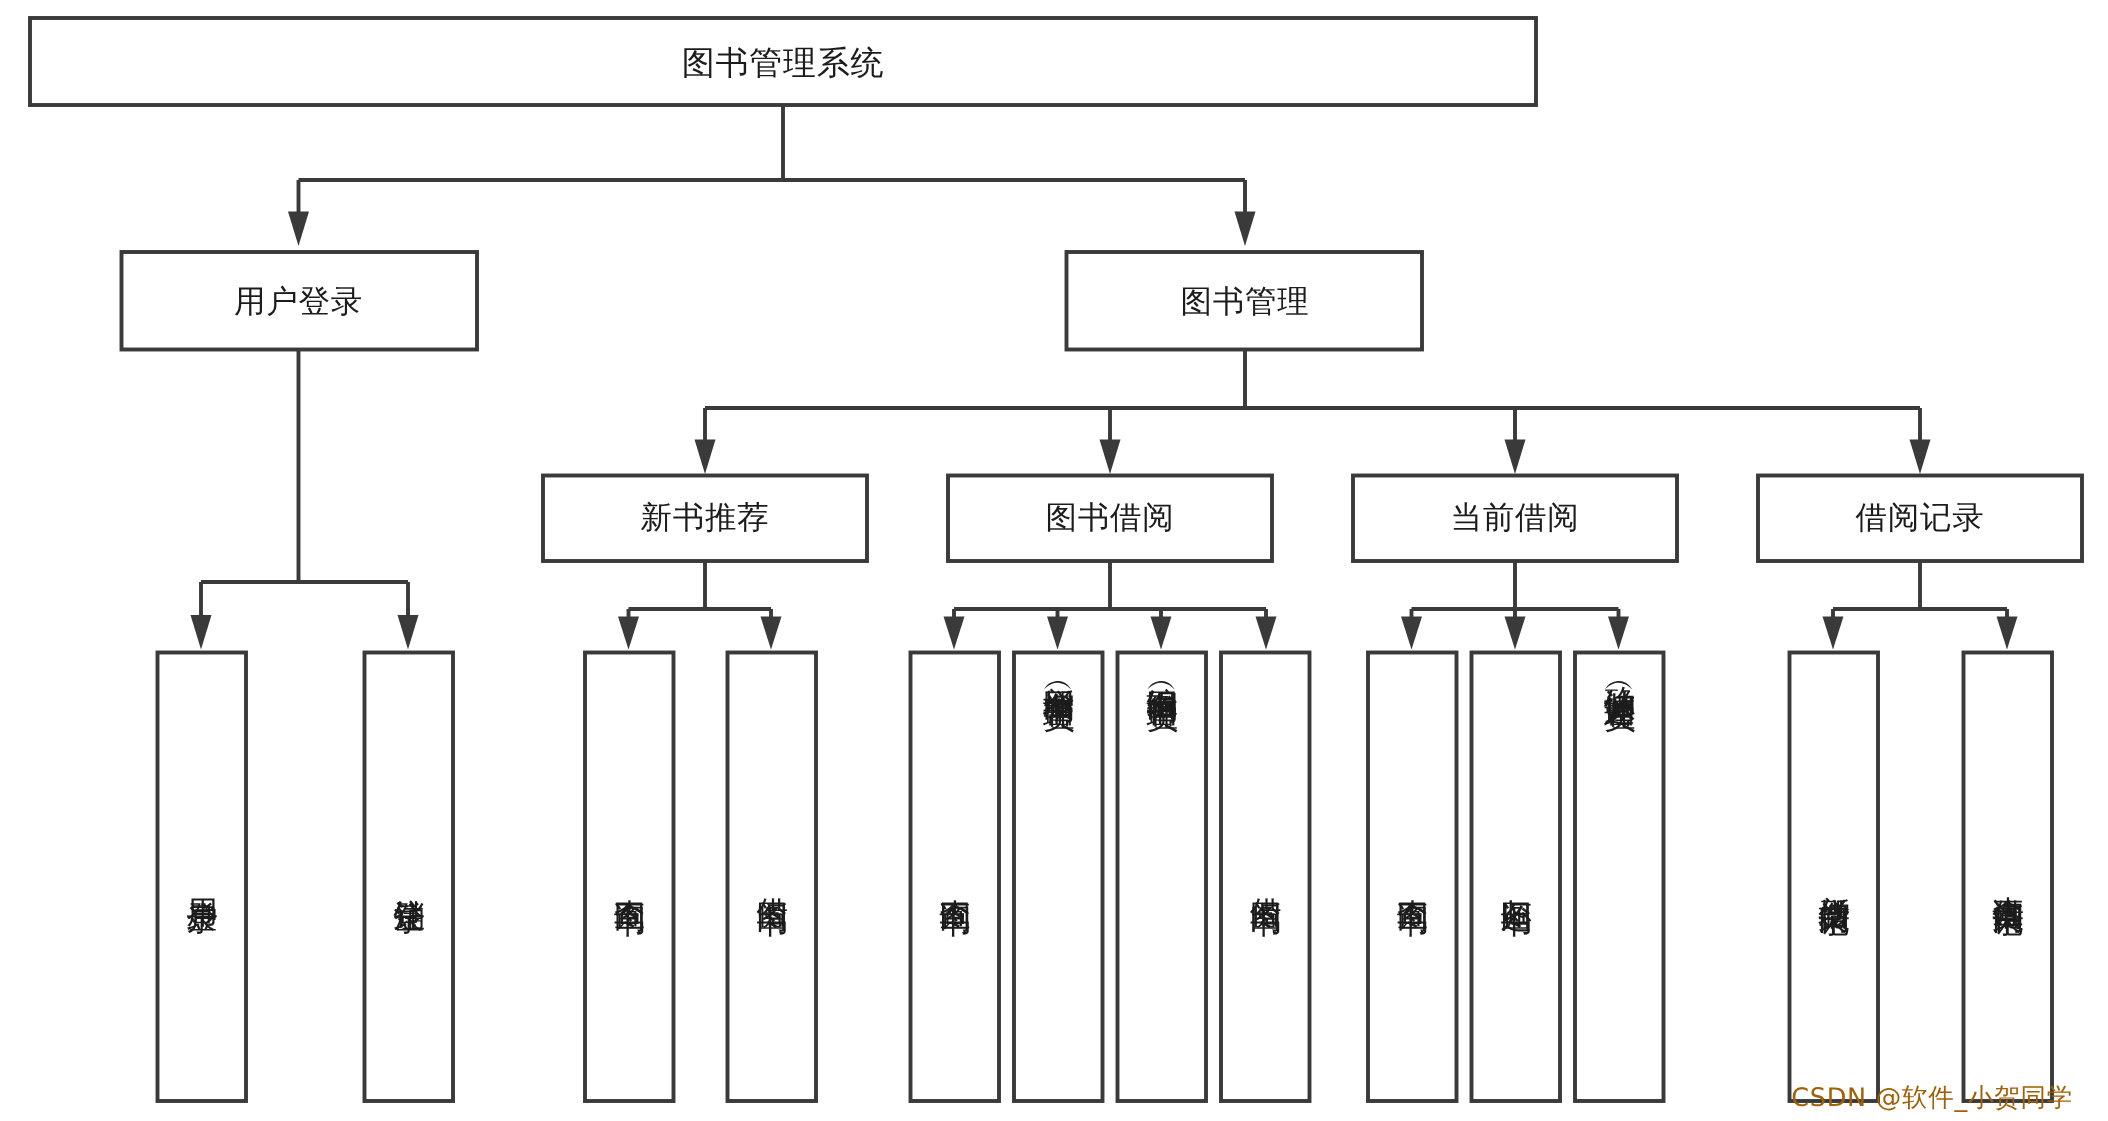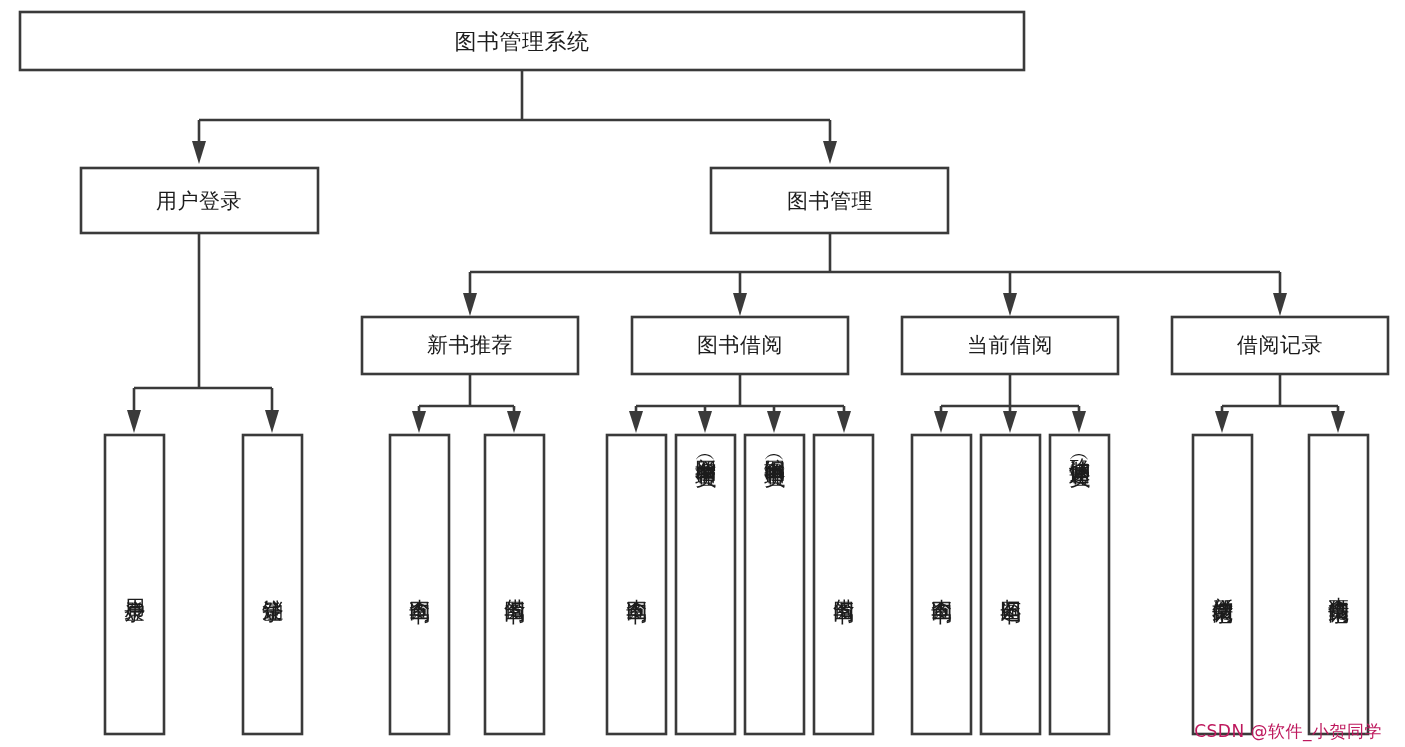--- a/index.html
+++ b/index.html
@@ -71,21 +71,21 @@
     letter-spacing: 1.5px;
     white-space: nowrap;
     text-align: center;
   }
   .watermark {
     position: absolute;
     right: 8px;
     bottom: 4px;
     font-family: "DejaVu Sans", "Liberation Sans", sans-serif;
     font-size: 17px;
-    color: #be185d;
+    color: #a16207;
     letter-spacing: 0.5px;
     white-space: nowrap;
     pointer-events: none;
   }
 </style>
 </head>
 <body>
 
 <div id="diagram-root">
 

